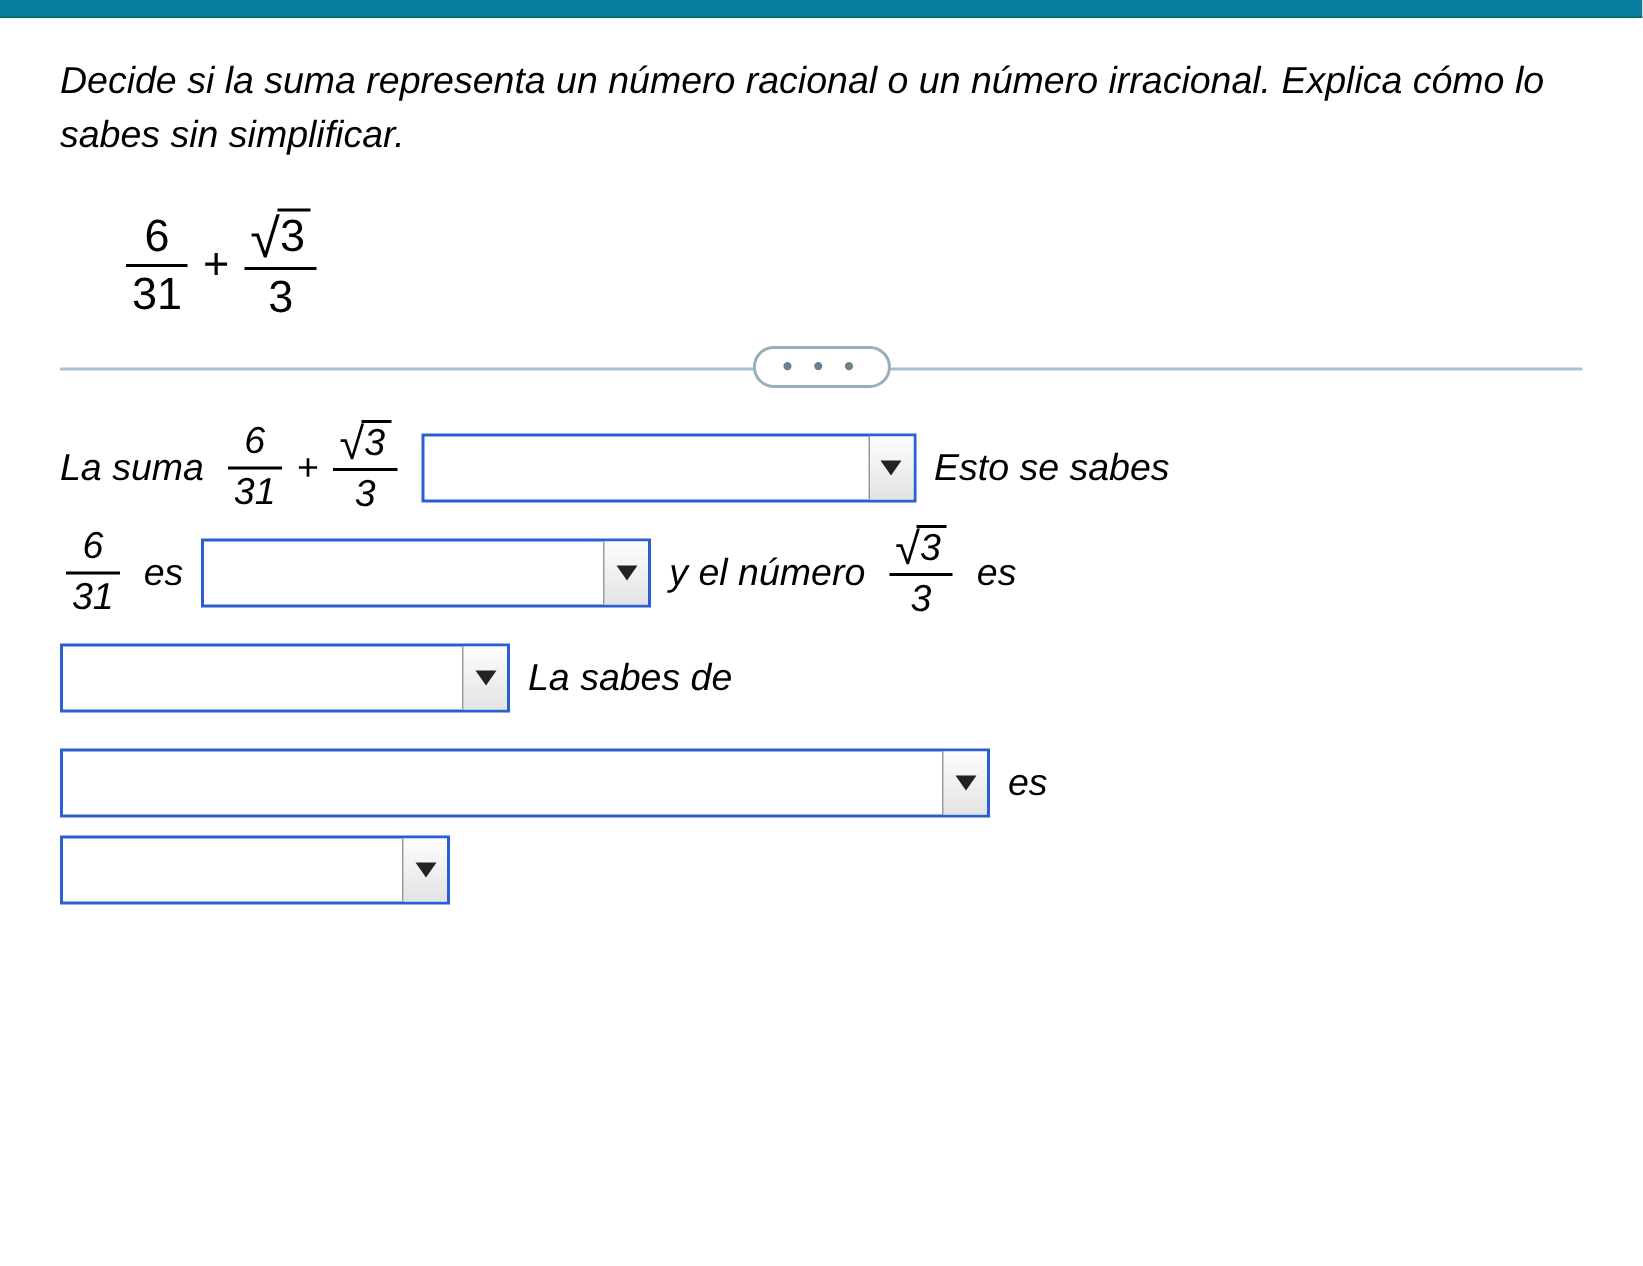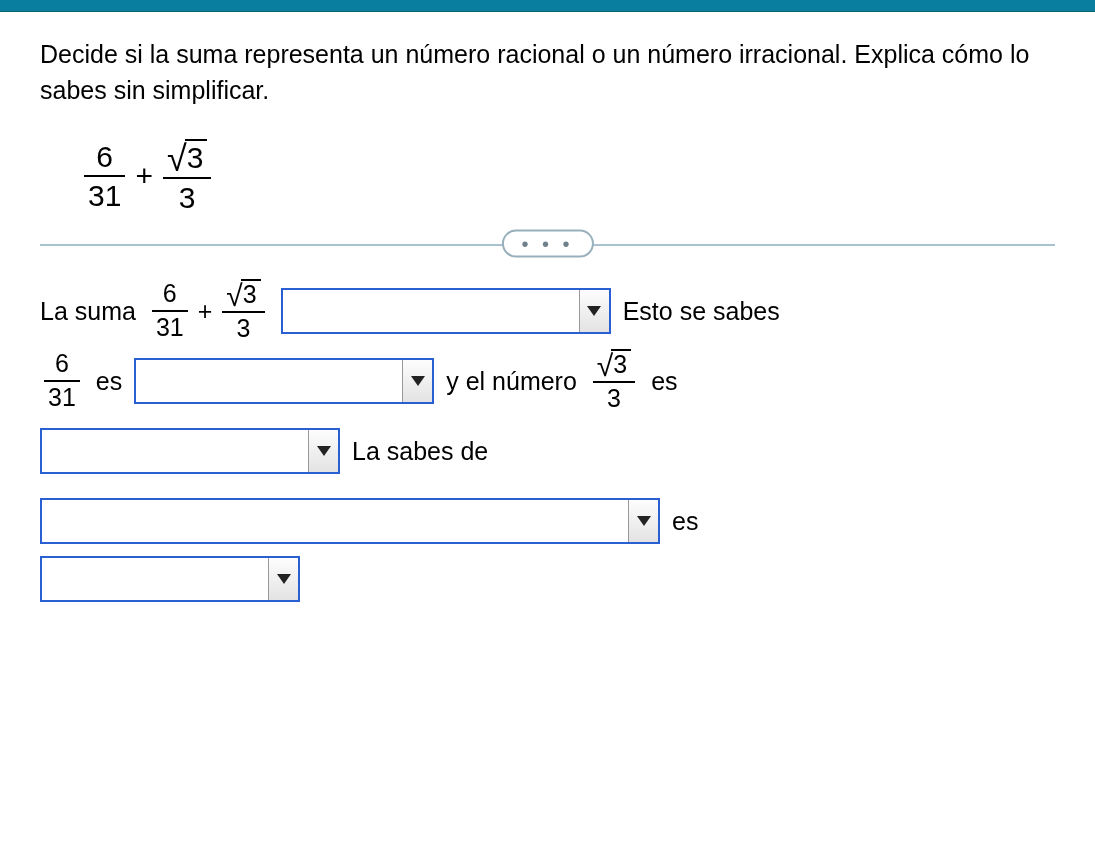--- a/index.html
+++ b/index.html
@@ -15,20 +15,21 @@
     background: #0a7e9e;
     border-bottom: 1px solid #066;
   }
   .content {
     padding: 24px 40px 40px 40px;
     max-width: 1095px;
   }
   .question {
     line-height: 1.45;
     margin-bottom: 30px;
+    font-style: italic;
   }
   .expr-block {
     margin: 12px 0 30px 40px;
     font-size: 30px;
   }
   .sep-wrap {
     position: relative;
     margin: 10px 0 30px 0;
   }
   .sep-line {
@@ -51,20 +52,21 @@
     line-height: 1;
   }
   .answer {
     line-height: 2.8;
   }
   .answer .row {
     display: flex;
     flex-wrap: wrap;
     align-items: center;
     gap: 10px 12px;
+    font-style: italic;
   }
   .answer .piece { white-space: nowrap; }
   .fraction {
     display: inline-flex;
     flex-direction: column;
     align-items: center;
     vertical-align: middle;
     line-height: 1.1;
     margin: 0 4px;
   }

